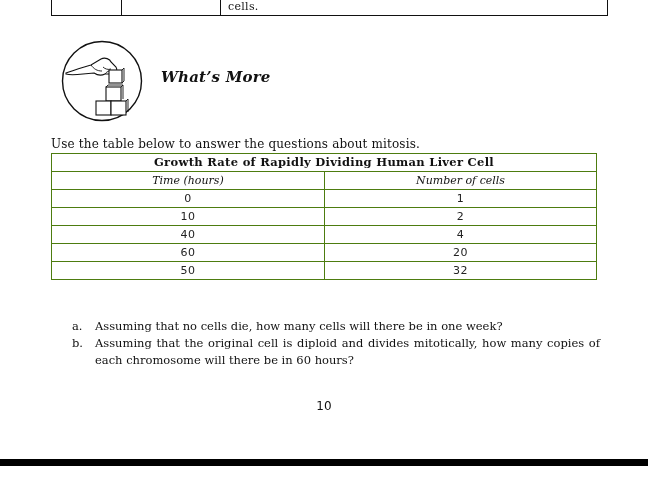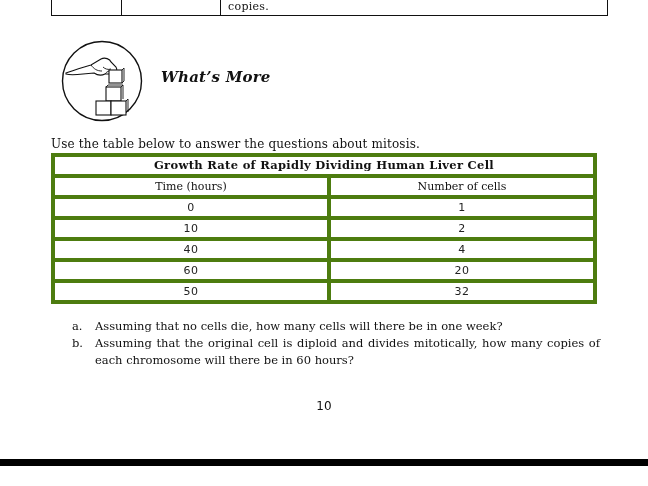--- a/index.html
+++ b/index.html
@@ -23,42 +23,42 @@
     font-weight: bold; font-style: italic; font-size: 15px; letter-spacing: 0.2px;
   }
   .intro {
     position: absolute; left: 51px; top: 137px; font-size: 12px; letter-spacing: 0.15px;
   }
   .growth-table {
     position: absolute; left: 51px; top: 153px; width: 546px;
     border-collapse: collapse; font-size: 11px;
   }
   .growth-table td, .growth-table th {
-    border: 4px solid #4d7c0f; text-align: center; height: 17px; padding: 0; line-height: 17px;
+    border: 1px solid #4d7c0f; text-align: center; height: 17px; padding: 0; line-height: 17px;
   }
   .growth-table th.title { font-weight: bold; font-size: 11.5px; letter-spacing: 0.3px; }
-  .growth-table th.colhead { font-weight: normal; }
+  .growth-table th.colhead { font-weight: normal; font-style: italic; }
   .growth-table td { font-family: "DejaVu Sans", sans-serif; font-size: 11px; color: #222; letter-spacing: 0.5px; }
   .questions { position: absolute; left: 72px; top: 318px; width: 528px; font-size: 11.5px; }
   .q { display: flex; line-height: 17px; }
   .q .letter { width: 23px; flex: none; }
   .q .text { flex: 1; text-align: justify; }
   .page-number {
     position: absolute; left: 0; width: 648px; top: 399px; text-align: center;
     font-family: "DejaVu Sans", sans-serif; font-size: 12px;
   }
   .footer-bar { position: absolute; left: 0; top: 459px; width: 648px; height: 7px; background: #000; }
 </style>
 </head>
 <body>
 
 <div class="top-table">
   <div class="col c1"></div>
   <div class="col c2"></div>
-  <span class="cell-text">copies.</span>
+  <span class="cell-text">cells.</span>
 </div>
 
 <div class="icon-wrap">
   <svg width="82" height="82" viewBox="0 0 82 82">
     <circle cx="41" cy="41" r="39.5" fill="none" stroke="#111" stroke-width="1.4"></circle>
     <path d="M5 33 C 14 30, 22 27, 30 25 L 40 19 C 44 17, 49 19, 50 22 L 55 27 C 57 30, 55 34, 52 34 L 44 34 C 40 36, 36 35, 33 33 L 22 34 C 14 35, 8 35, 5 34 Z" fill="#fff" stroke="#111" stroke-width="1.1"></path>
     <path d="M30 25 C 33 29, 36 31, 41 31" fill="none" stroke="#111" stroke-width="0.9"></path>
     <path d="M42 27 C 44 29, 47 30, 50 29" fill="none" stroke="#111" stroke-width="0.9"></path>
     <path d="M44 34 C 46 31, 50 30, 52 31" fill="none" stroke="#111" stroke-width="0.9"></path>
     <rect x="48" y="30" width="13" height="13" fill="#fff" stroke="#111" stroke-width="1.1"></rect>

